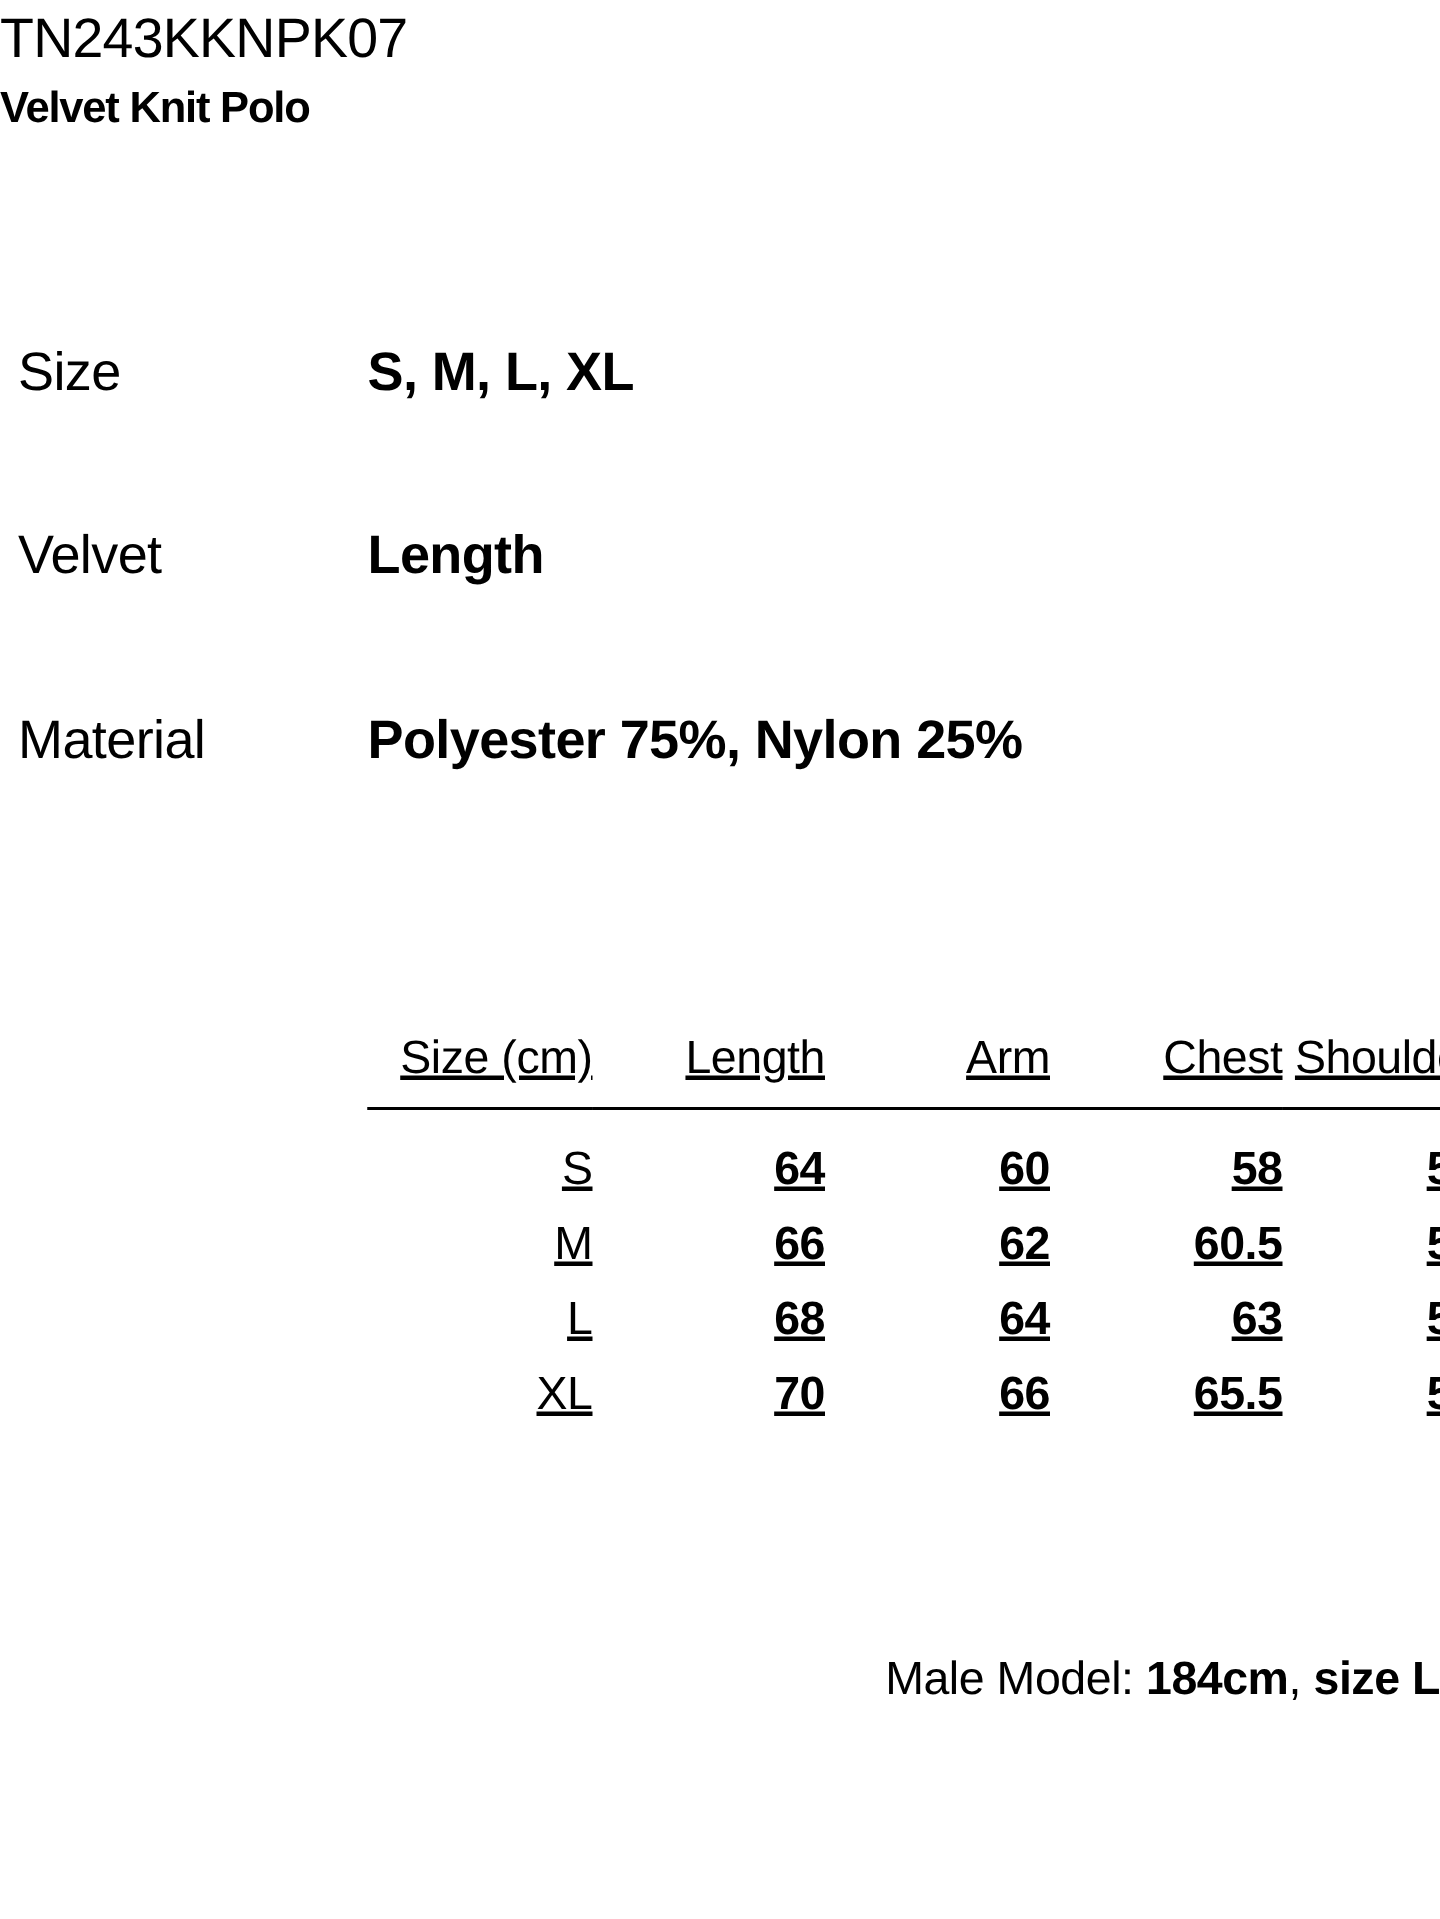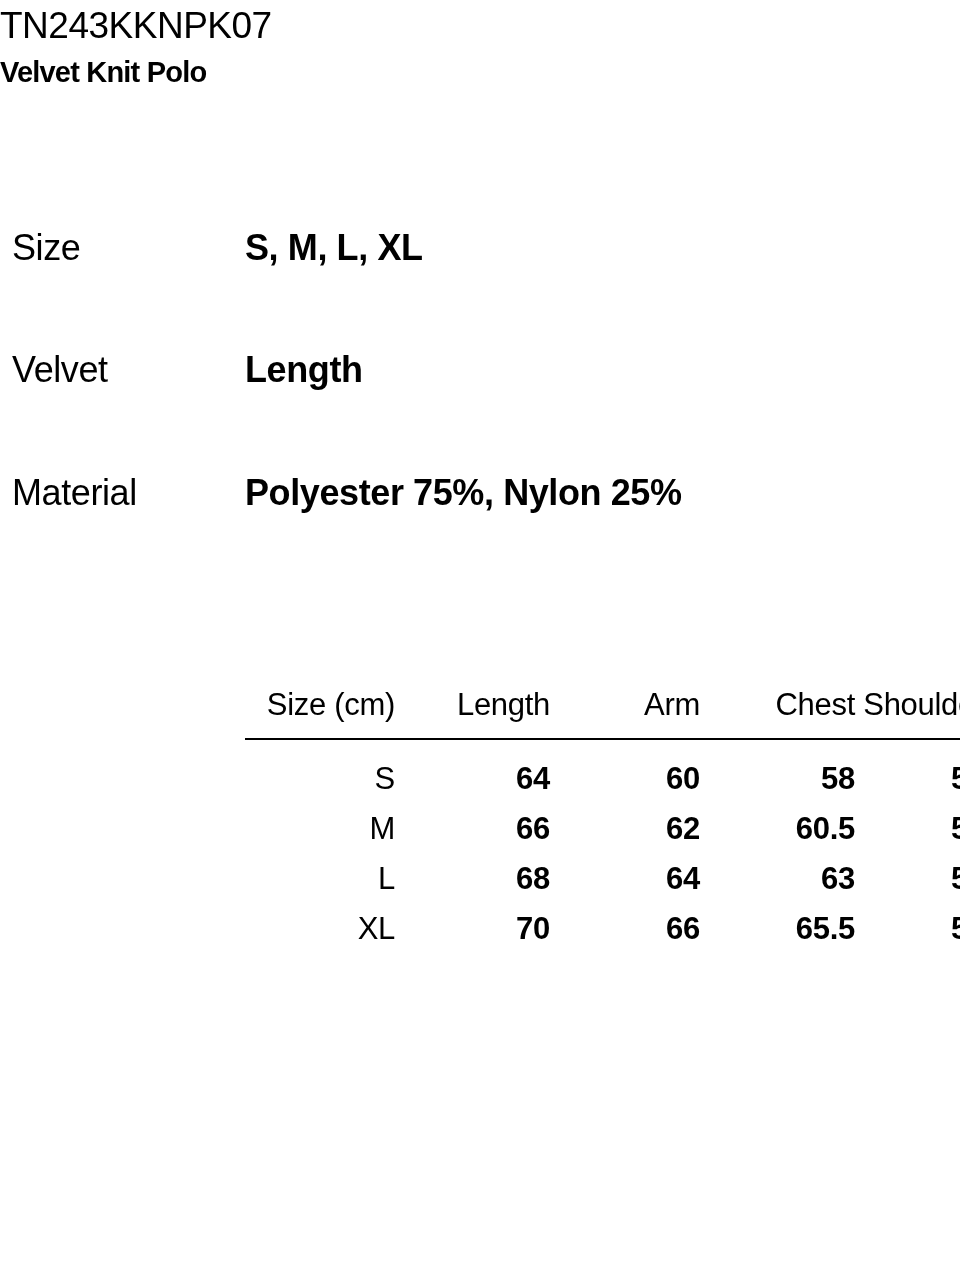--- a/index.html
+++ b/index.html
@@ -87,20 +87,21 @@
   }
   .size-table th,
   .size-table td {
     padding: 0;
     text-align: right;
     font-size: 31px;
     line-height: 50px;
     height: 50px;
     letter-spacing: -0.3px;
     white-space: nowrap;
+    text-decoration: underline;
   }
   .size-table th {
     font-weight: 400;
   }
   .size-table thead tr {
     border-bottom: 2px solid #000000;
   }
   .size-table thead th {
     padding-bottom: 8px;
   }
@@ -195,14 +196,17 @@
       <tr>
         <td class="col-size">XL</td>
         <td class="col-num">70</td>
         <td class="col-num">66</td>
         <td class="col-num">65.5</td>
         <td class="col-num">56</td>
       </tr>
     </tbody>
   </table>
 
+  <div class="model-note">
+    <span>Male Model: </span><b>184cm</b><span>, </span><b>size L</b>
+  </div>
 
 </div>
 
 </body></html>

